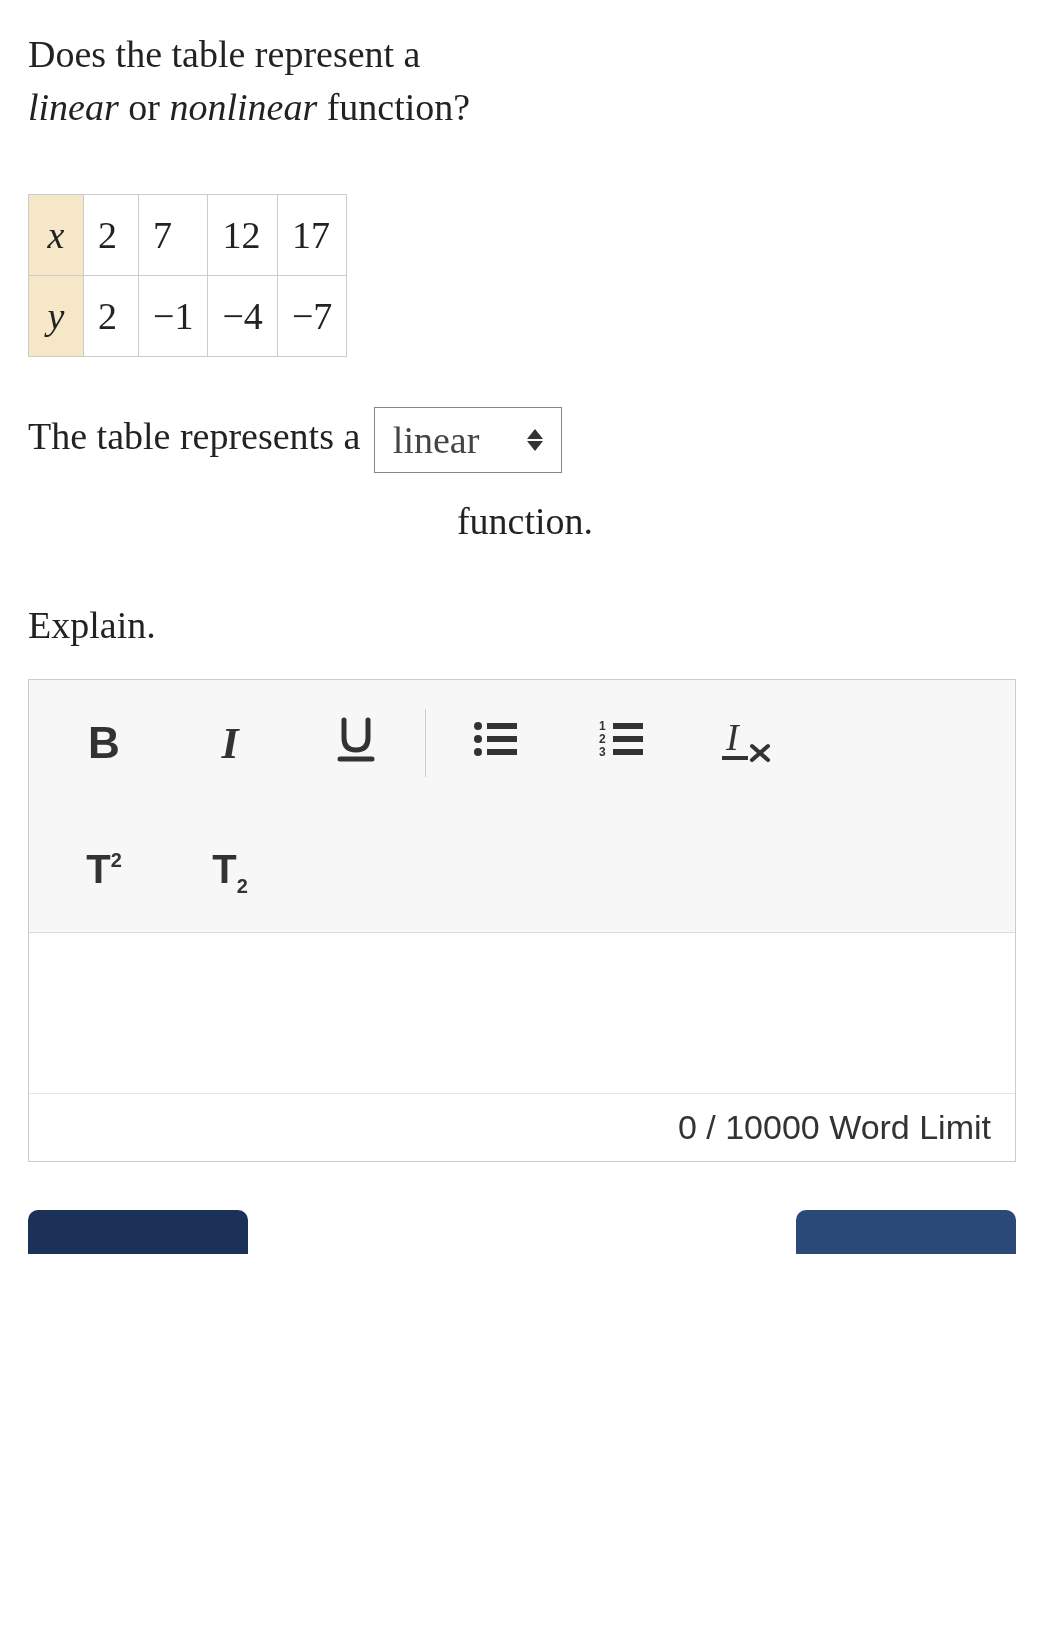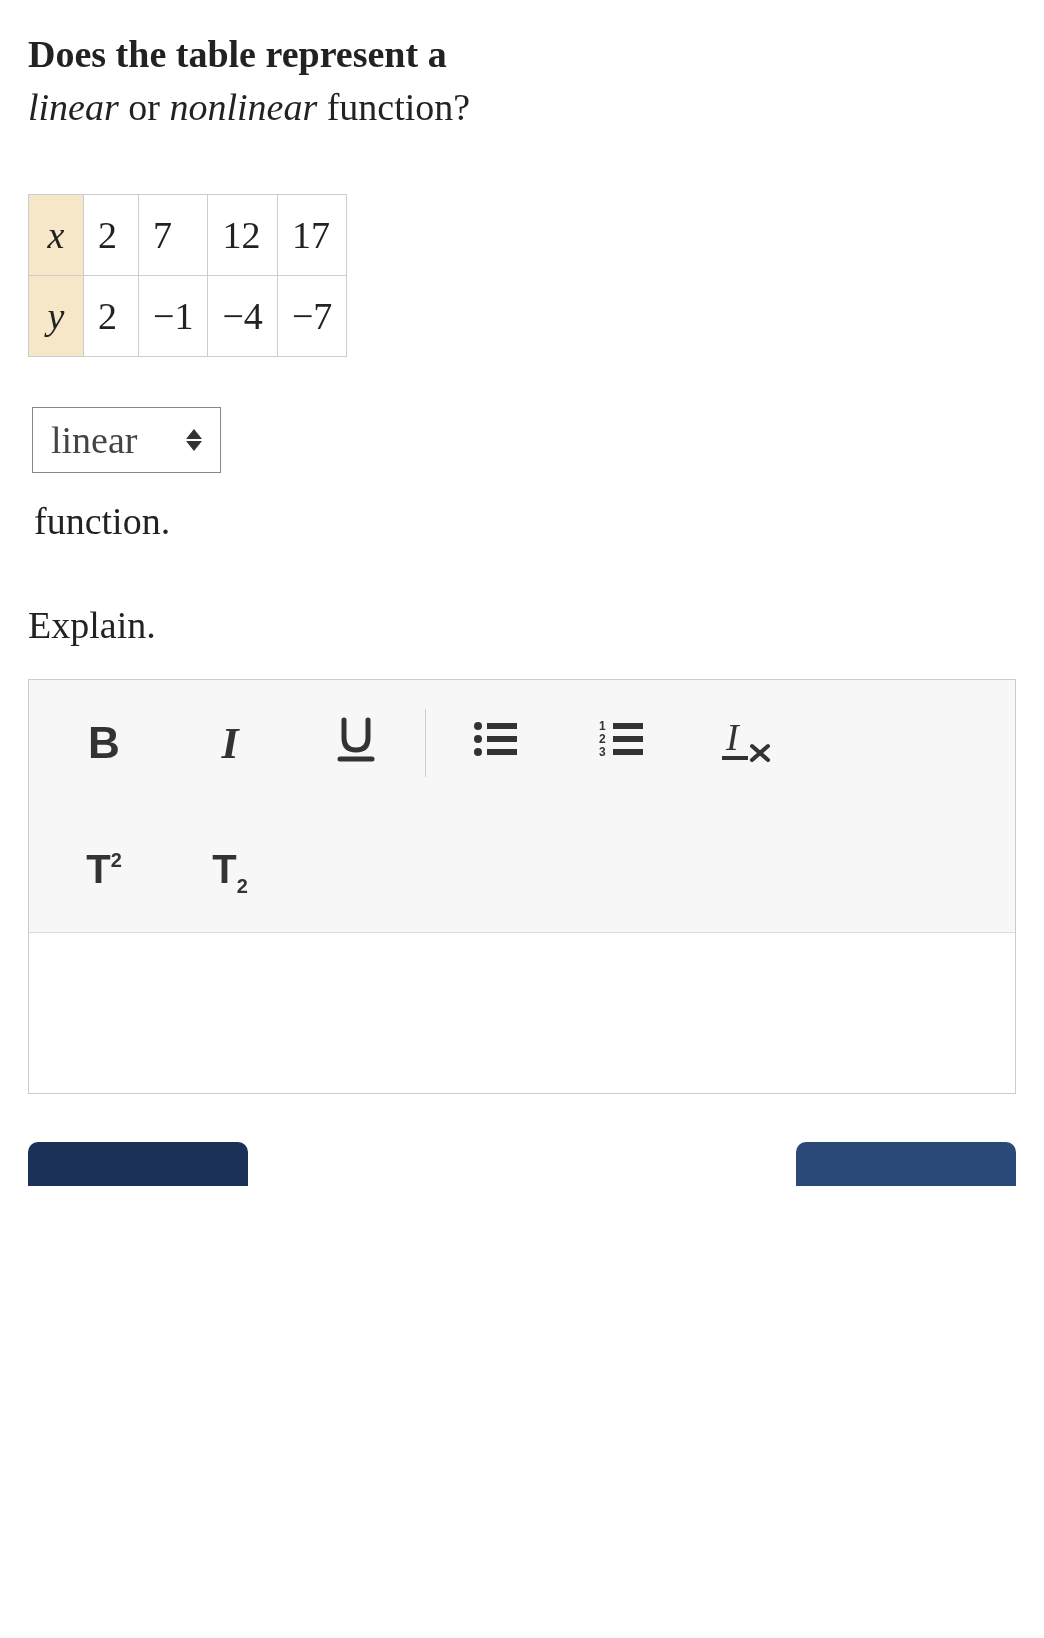--- a/index.html
+++ b/index.html
@@ -5,21 +5,21 @@
   * { box-sizing: border-box; }
   body {
     margin: 0;
     padding: 28px;
     font-family: Georgia, 'Times New Roman', serif;
     font-size: 38px;
     color: #222;
     background: #fff;
     width: 1044px;
   }
-  .question-line1 { line-height: 1.4; font-weight: bold; }
+  .question-line1 { line-height: 1.4; }
   .question-line2 { line-height: 1.4; margin-bottom: 60px; }
   .italic { font-style: italic; }
   table.data {
     border-collapse: collapse;
     margin-bottom: 50px;
   }
   table.data td {
     border: 1px solid #ccc;
     font-size: 38px;
     text-align: left;
@@ -55,21 +55,21 @@
     border-left: 8px solid transparent;
     border-right: 8px solid transparent;
     border-bottom: 10px solid #333;
   }
   .chev-down {
     width: 0; height: 0;
     border-left: 8px solid transparent;
     border-right: 8px solid transparent;
     border-top: 10px solid #333;
   }
-  .line2 { font-size: 38px; margin-bottom: 60px; margin-left: 6px; }
+  .line2 { font-size: 38px; margin-bottom: 60px; margin-left: 6px; text-align: center; }
   .explain-label { font-size: 38px; margin-bottom: 32px; }
   .editor {
     border: 1px solid #ccc;
     width: 100%;
   }
   .toolbar {
     background: #f7f7f7;
     border-bottom: 1px solid #ddd;
     padding: 0 12px;
   }
@@ -144,20 +144,21 @@
     <td class="rowhead">y</td>
     <td>2</td>
     <td>−1</td>
     <td>−4</td>
     <td>−7</td>
   </tr>
 </tbody>
   </table>
 
 <div class="answer-wrap">
+  <span class="answer-text">The table represents a</span>
   <span class="dropdown">
     <span>linear</span>
     <span class="chev-icon">
       <span class="chev-up"></span>
       <span class="chev-down"></span>
     </span>
   </span>
 </div>
 <div class="line2">function.</div>
 
@@ -223,18 +224,21 @@
         </span>
       </div>
       <div class="tb-btn">
         <span style="font-size:40px;font-weight:700;position:relative;">
           <span>T</span><span style="font-size:20px;position:relative;bottom:-10px;">2</span>
         </span>
       </div>
     </div>
   </div>
   <div class="editor-body" contenteditable="true" style=""></div>
+  <div class="editor-footer">
+    <span>0</span><span> / </span><span>10000</span><span> Word Limit</span>
+  </div>
 </div>
 
 <div class="bottom-bar">
   <div class="bottom-btn"></div>
   <div class="bottom-btn right"></div>
 </div>
 
 </body></html>

